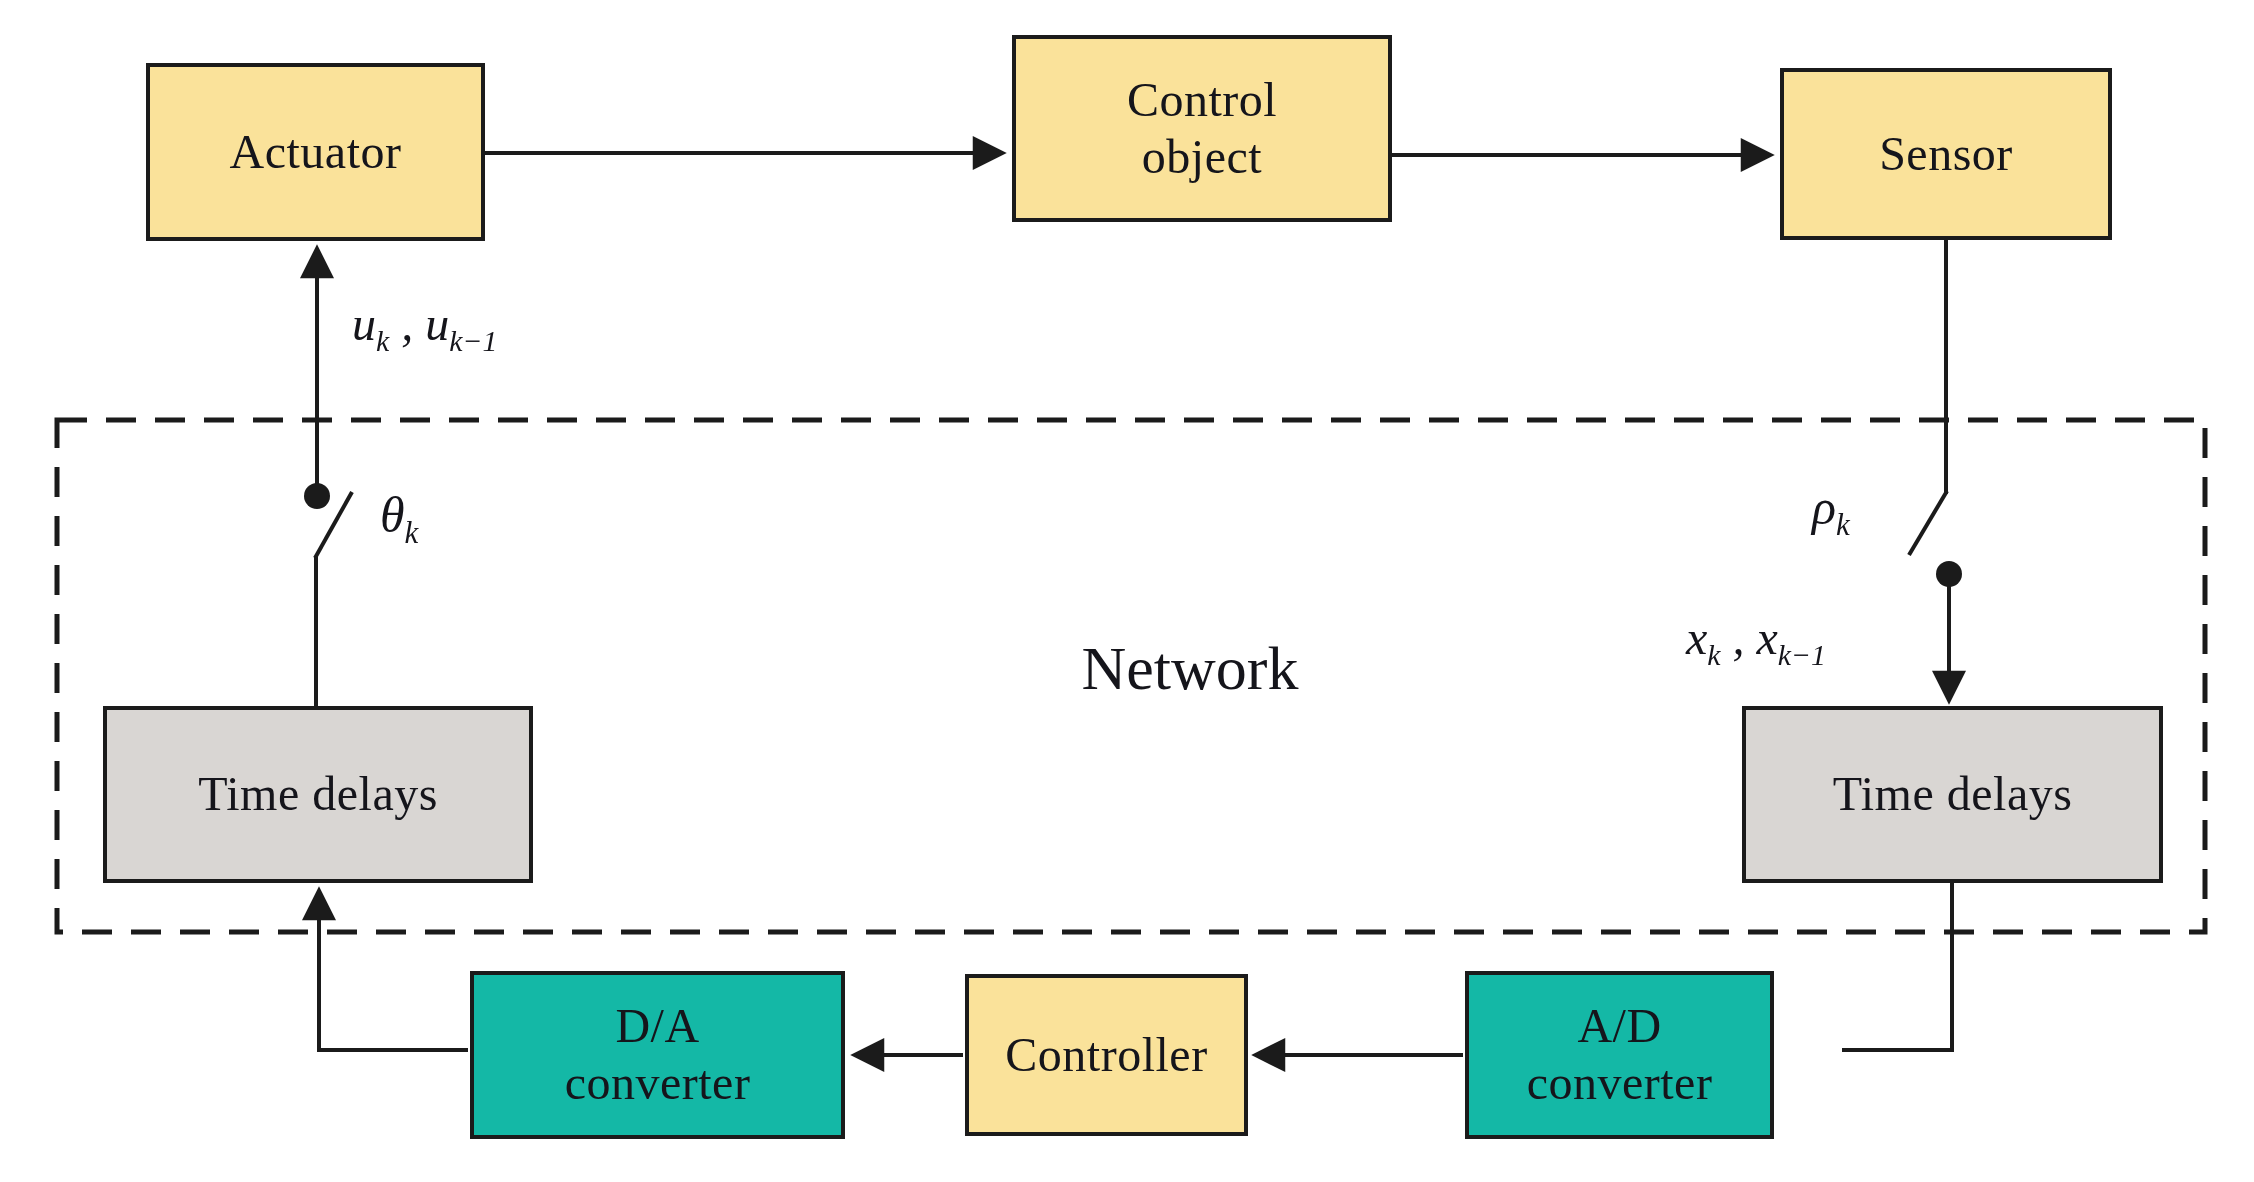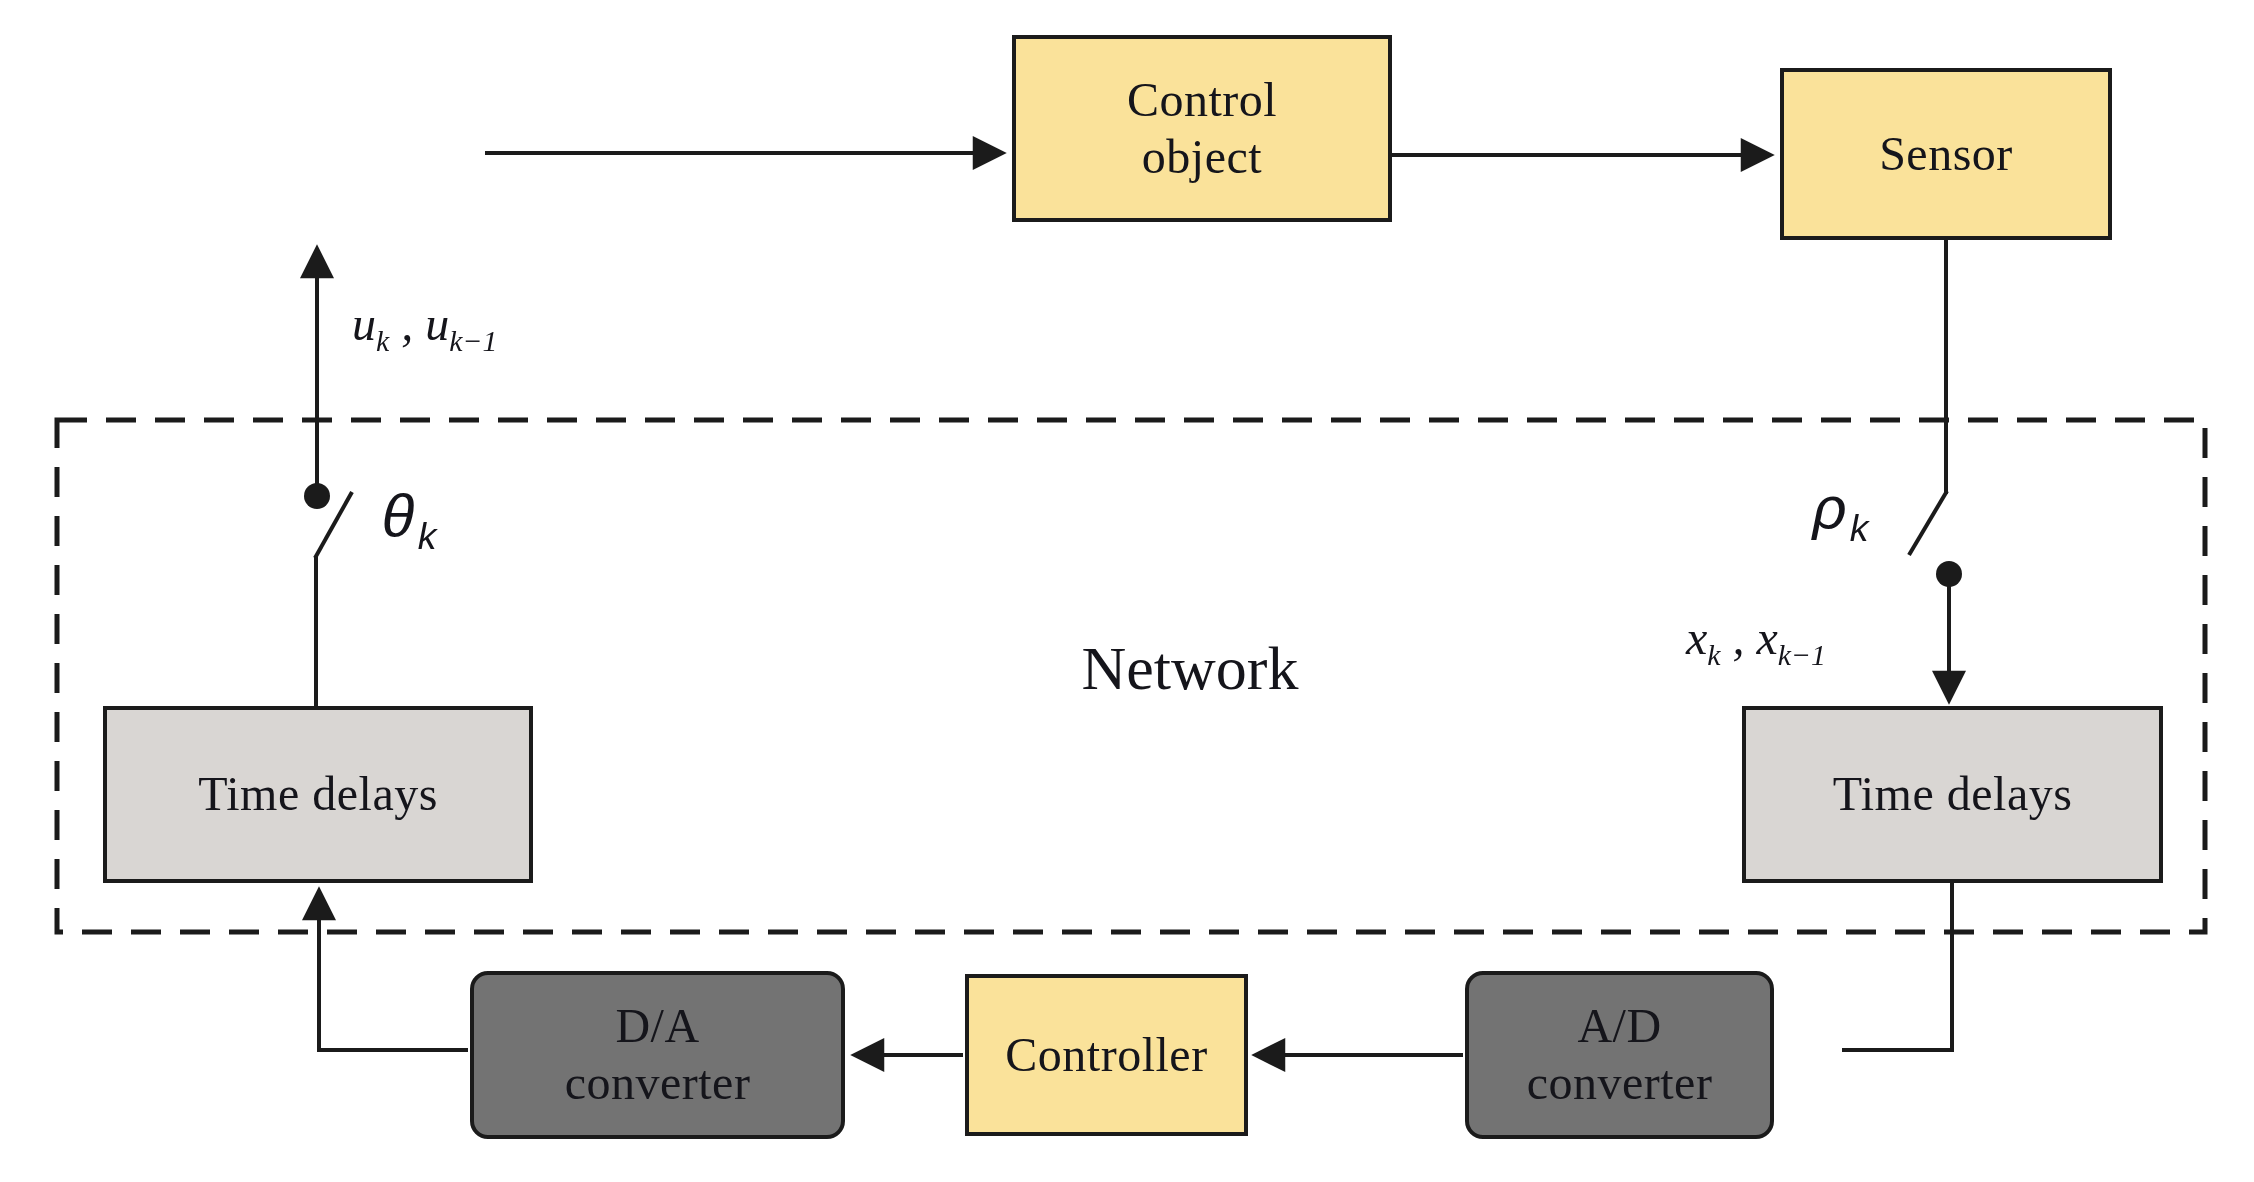--- a/index.html
+++ b/index.html
@@ -19,39 +19,39 @@
     display:flex;
     flex-direction:column;
     align-items:center;
     justify-content:center;
     text-align:center;
     font-size:48px;
     line-height:1.18;
     letter-spacing:0.5px;
   }
   .yellow{background:#fae29a;}
-  .blue{background:#737373;border-radius:18px;}
+  .blue{background:#14b8a6;}
   .gray{background:#d9d6d3;}
   .siglabel{
     position:absolute;
     font-style:italic;
     font-size:48px;
     white-space:nowrap;
   }
   .siglabel sub{
     font-size:0.62em;
     line-height:0;
     font-style:italic;
   }
   .netlabel{
     position:absolute;
     font-size:62px;
     text-align:center;
   }
-  .greek{font-size:60px;font-family:Liberation Mono, monospace;}
+  .greek{font-size:50px;}
 </style>
 </head>
 <body>
 
 <div id="stage">
 
   <svg id="wires" viewBox="0 0 2254 1182" xmlns="http://www.w3.org/2000/svg">
     <defs>
       <marker id="arr" viewBox="0 0 10 10" refX="8.6" refY="5" markerWidth="9.5" markerHeight="8.5" orient="auto-start-reverse">
         <path d="M0 0 L10 5 L0 10 z" fill="#1b1b1b"></path>
@@ -74,20 +74,23 @@
     <line x1="963" y1="1055" x2="855" y2="1055" stroke="#1b1b1b" stroke-width="4" marker-end="url(#arr)"></line>
 
     <path d="M468 1050 L319 1050 L319 891" fill="none" stroke="#1b1b1b" stroke-width="4" marker-end="url(#arr)"></path>
 
     <line x1="316" y1="708" x2="316" y2="557" stroke="#1b1b1b" stroke-width="4"></line>
     <line x1="315" y1="558" x2="352" y2="492" stroke="#1b1b1b" stroke-width="4"></line>
     <circle cx="317" cy="496" r="13" fill="#1b1b1b"></circle>
     <line x1="317" y1="494" x2="317" y2="249" stroke="#1b1b1b" stroke-width="4" marker-end="url(#arr)"></line>
   </svg>
 
+  <div class="box yellow" style="left:146px;top:63px;width:339px;height:178px;">
+    <div>Actuator</div>
+  </div>
 
   <div class="box yellow" style="left:1012px;top:35px;width:380px;height:187px;">
     <div>Control</div>
     <div>object</div>
   </div>
 
   <div class="box yellow" style="left:1780px;top:68px;width:332px;height:172px;text-align:center;">
     <div>Sensor</div>
   </div>
 

